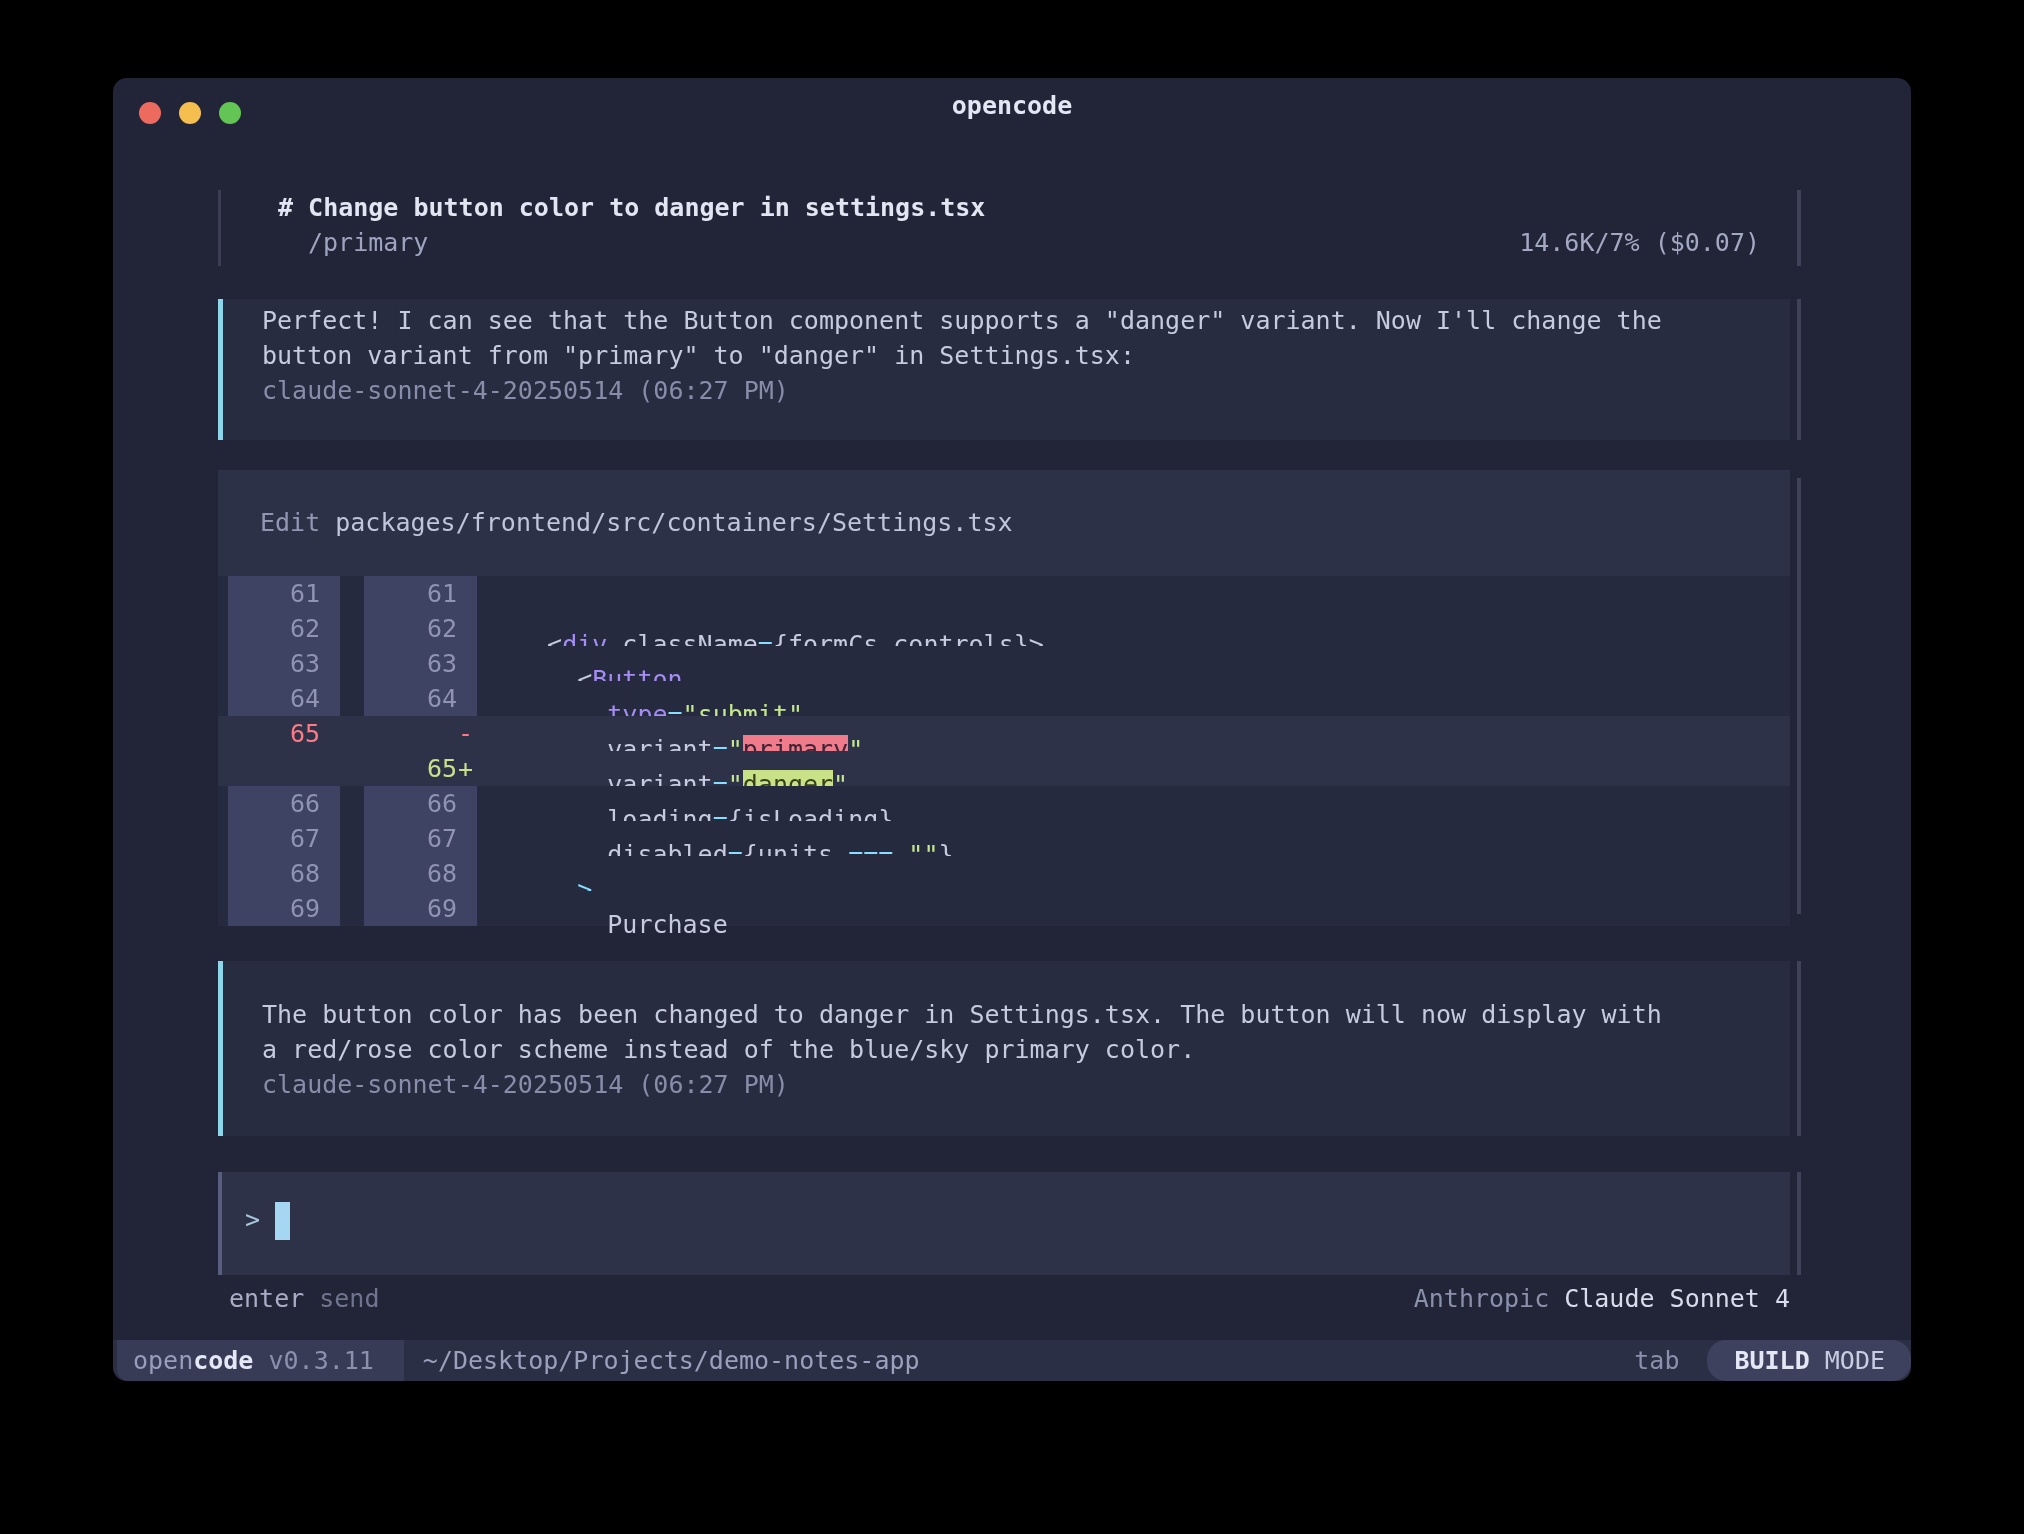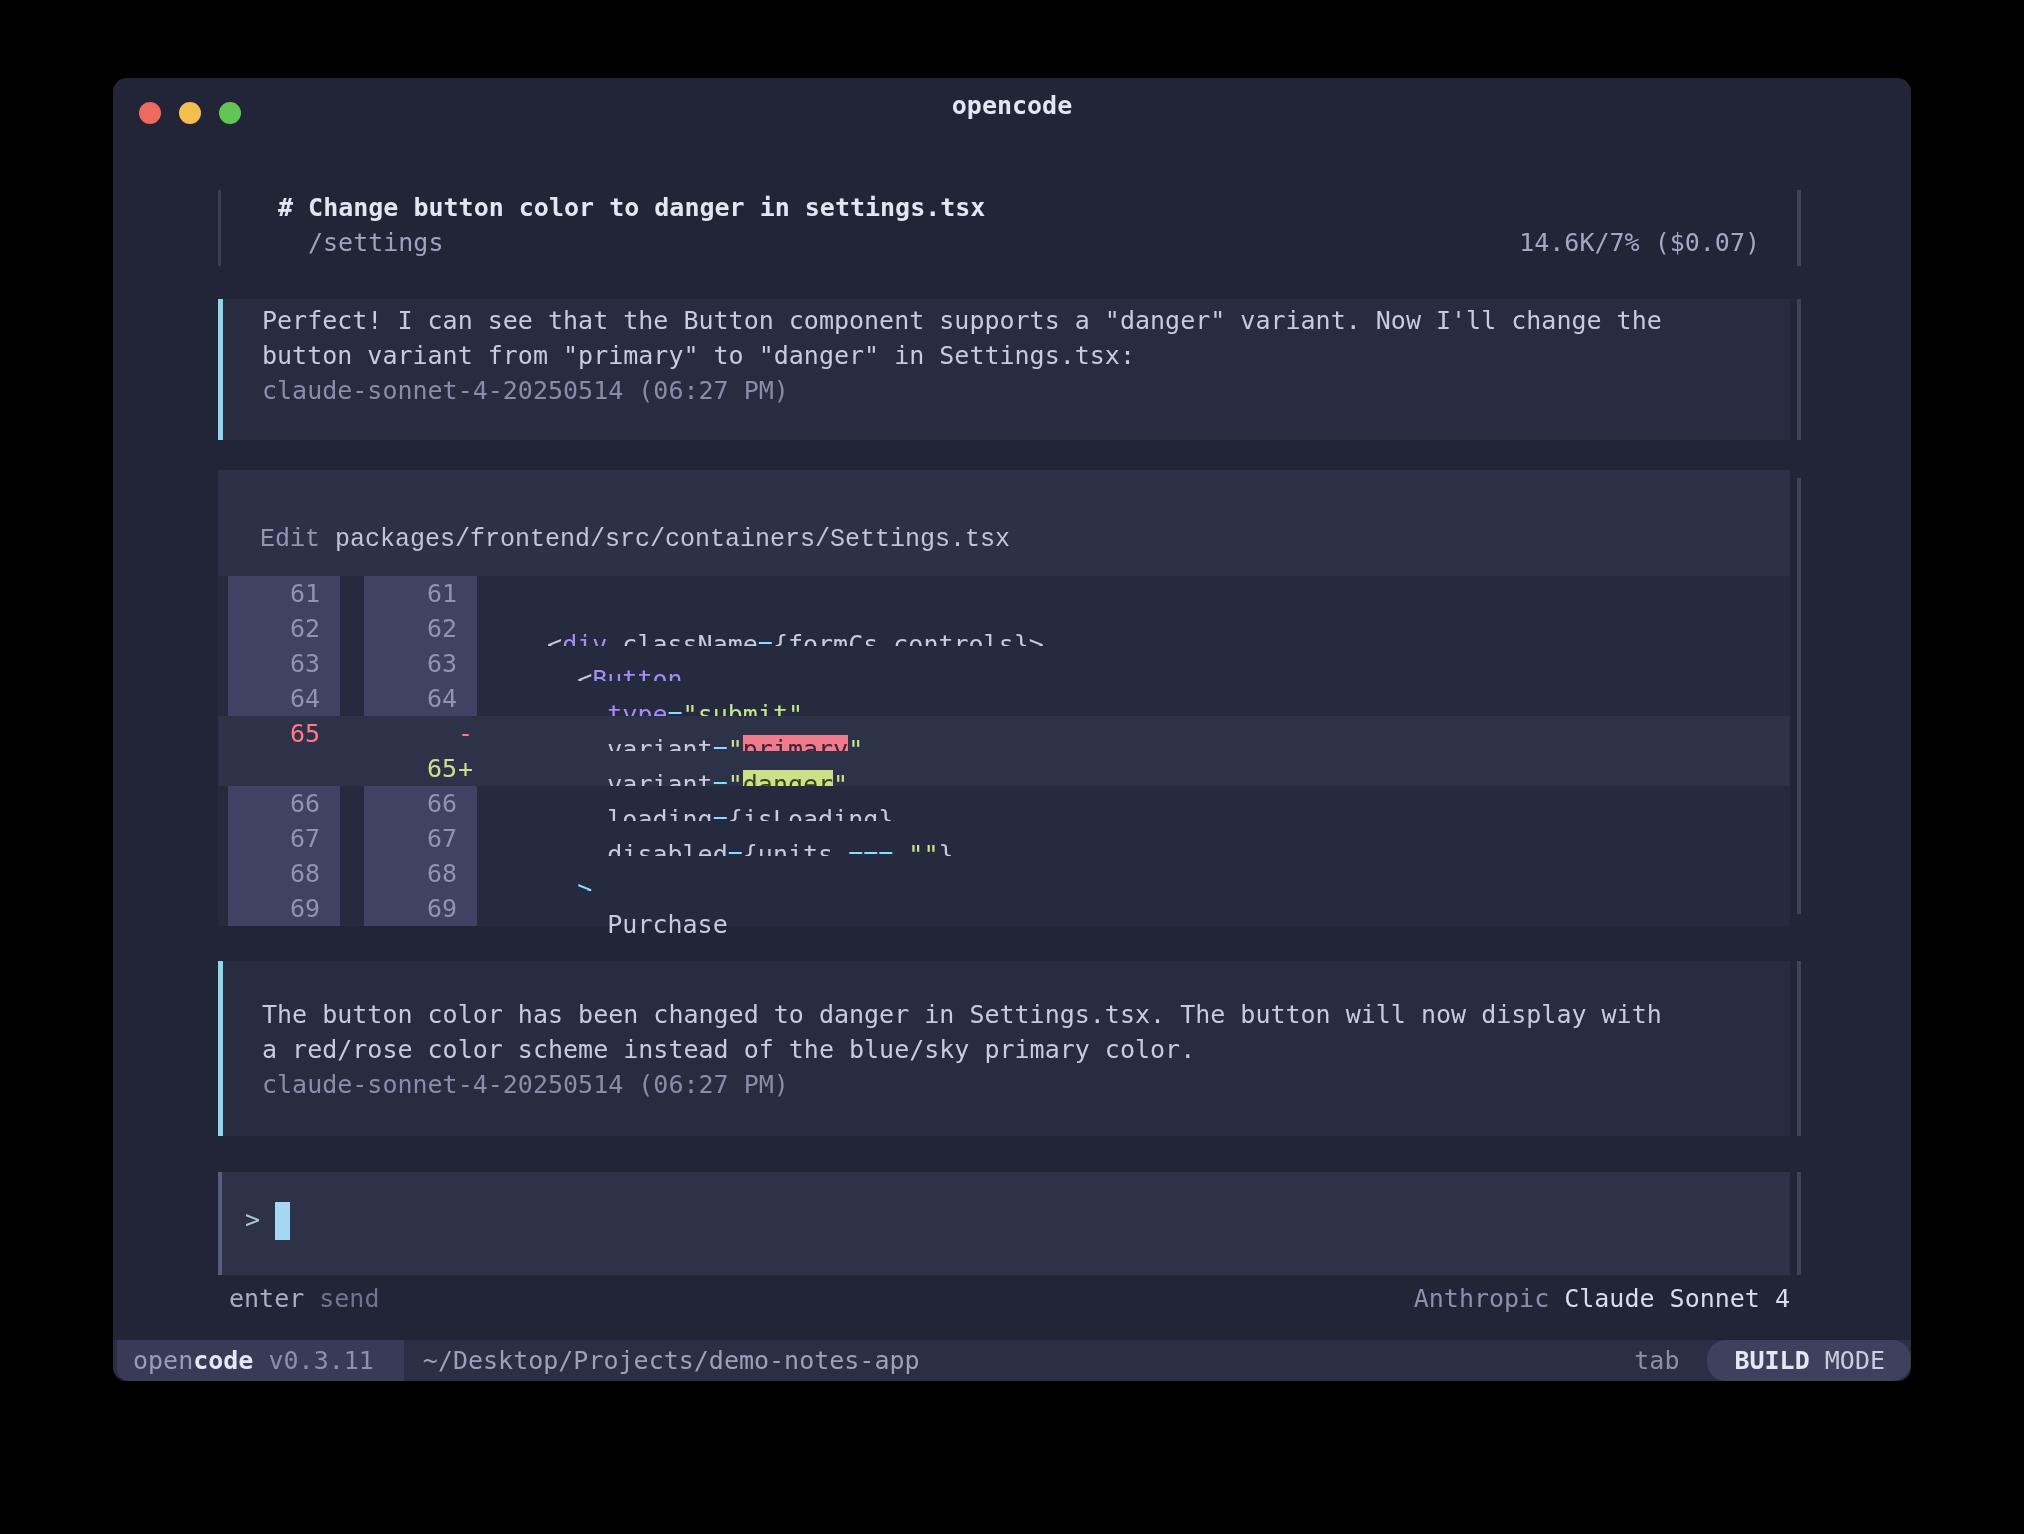--- a/index.html
+++ b/index.html
@@ -28,21 +28,21 @@
   .shead .unshare{margin-left:30px;color:#9ea3bf;}
   .shead .usage{margin-left:auto;margin-right:30px;color:#a3a8c3;}
   
   .msg{background:#282c41;border-left:5px solid var(--accent);padding-left:39px;}
   .msg1{top:221px;height:141px;padding-top:4px;}
   .msg2{top:883px;height:175px;padding-top:36px;}
   .tline{height:35px;line-height:35px;white-space:pre;color:#c6cbe0;}
   .meta{height:35px;line-height:35px;color:#888da9;}
   
   .diff{top:392px;height:456px;background:#262a3e;}
-  .diff-head{height:106px;background:#2d3148;padding:52px 0 0 42px;line-height:35px;white-space:pre;font-family:Liberation Mono, monospace;}
+  .diff-head{height:106px;background:#2d3148;padding:35px 0 0 42px;line-height:35px;white-space:pre;}
   .diff-head .action{color:#9296b3;}
   .diff-head .file{color:#c0c5db;}
   .drow{position:relative;display:flex;height:35px;line-height:35px;padding-left:10px;background:#262a3e;gap:24px;}
   .drow .gut{width:112px;padding-right:20px;text-align:right;color:#9094b2;}
   .drow .gut.g2{width:113px;}
   .drow.ctx .gut{background:#3e4263;}
   .drow.del,.drow.add{background:#2e3249;}
   .drow.del .g1{color:var(--red);}
   .drow.add .g2{color:var(--green);}
   .drow .sign{position:absolute;left:240px;top:0;width:30px;}
@@ -85,21 +85,21 @@
         <span class="light red"></span>
         <span class="light yellow"></span>
         <span class="light green"></span>
       </div>
       <div class="wtitle">opencode</div>
     </div>
 
     <div class="blk shead">
       <div class="t1"># Change button color to danger in settings.tsx</div>
       <div class="t2">
-        <span class="unshare">/settings</span>
+        <span class="unshare">/primary</span>
         <span class="usage">14.6K/7% ($0.07)</span>
       </div>
     </div>
 
     <div class="blk msg msg1">
       <div>
           <div class="tline">Perfect! I can see that the Button component supports a "danger" variant. Now I'll change the</div>
           <div class="tline">button variant from "primary" to "danger" in Settings.tsx:</div>
         </div>
       <div class="meta">claude-sonnet-4-20250514 (06:27 PM)</div>

